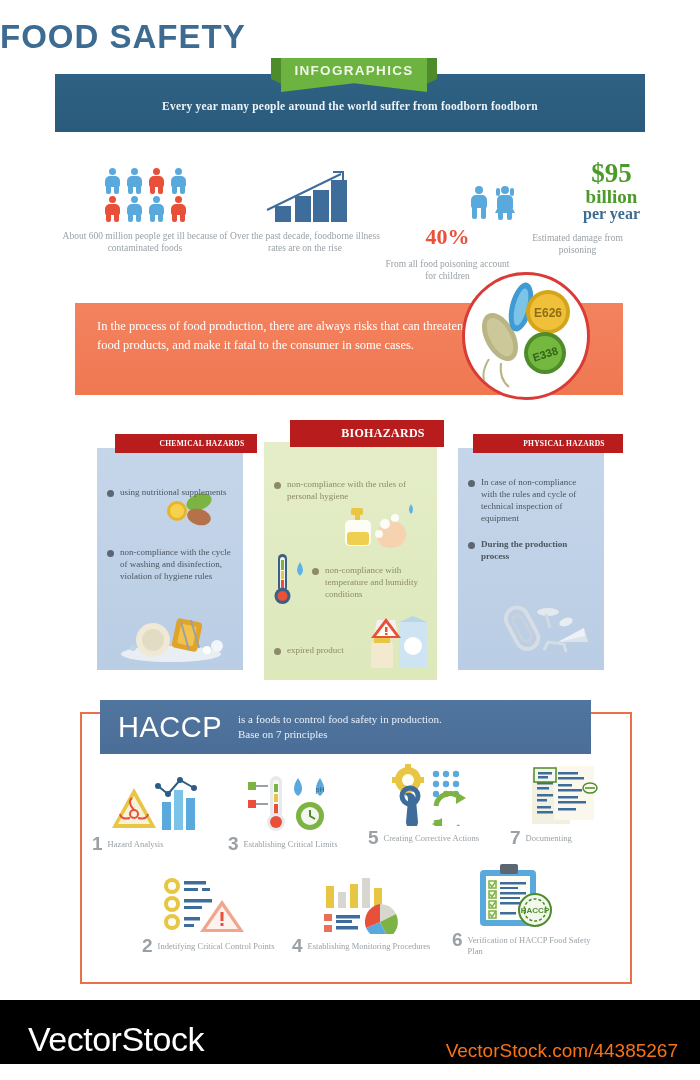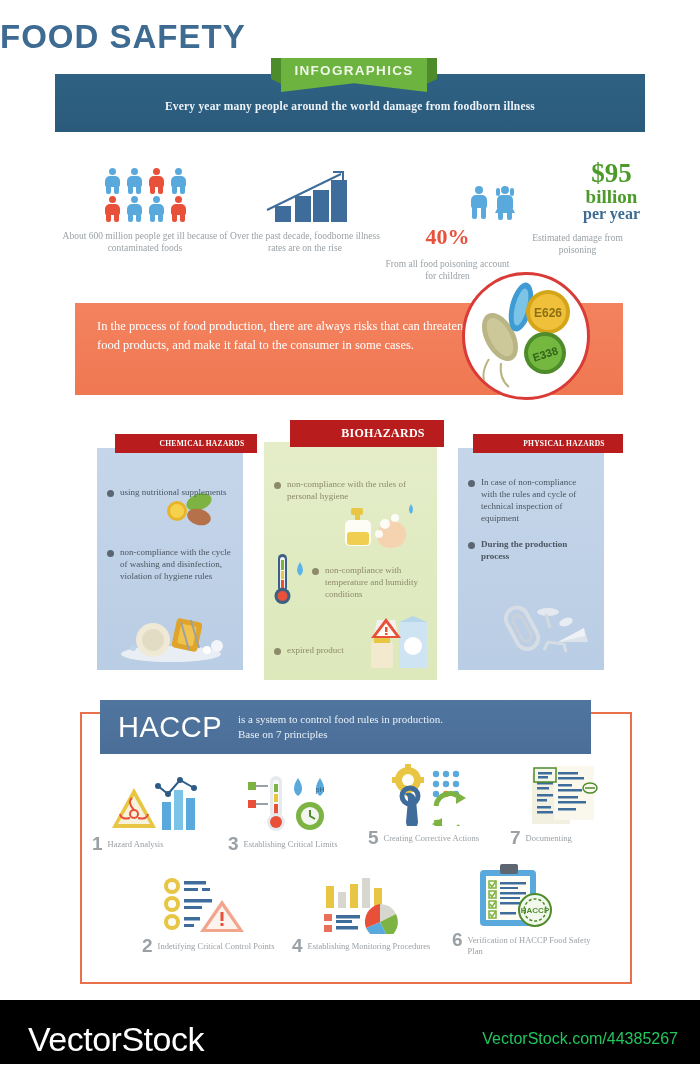--- a/index.html
+++ b/index.html
@@ -136,39 +136,39 @@
   }
   .ptext{font-size:8.5px;line-height:11px;color:#9aa1a6;padding-top:3px;}
 
   
   .footer{position:absolute;left:0;top:1000px;width:700px;height:64px;background:#000000;}
   .footer .fl{
     position:absolute;left:28px;top:20px;color:#ffffff;
     font-family:"Liberation Sans", sans-serif;font-size:34px;letter-spacing:-.5px;
   }
   .footer .fr{
-    position:absolute;right:22px;top:30px;color:#22c55e;
-    font-family:"Liberation Sans", sans-serif;font-size:16px;
+    position:absolute;right:22px;top:40px;color:#f97316;
+    font-family:"Liberation Sans", sans-serif;font-size:19px;
   }
 </style>
 </head>
 <body>
 
 <div class="page">
 
   <div class="title">FOOD SAFETY</div>
   <div class="band"></div>
   <div class="ribbon-wrap">
     <div class="ribbon-tail-l"></div>
     <div class="ribbon-tail-r"></div>
     <div class="ribbon-main">
       <span>INFOGRAPHICS</span>
     </div>
   </div>
-  <div class="band-text">Every year many people around the world damage from foodborn illness</div>
+  <div class="band-text">Every year many people around the world suffer from foodborn foodborn</div>
 
   <div class="stats">
 
     <div class="stat" style="left:0;width:170px;">
       <div class="art">
         <div class="people">
           <div class="person">
               <div class="h" style="background:#5aa9dd"></div>
               <div class="b" style="background:#5aa9dd"></div>
               <div class="l1" style="background:#5aa9dd"></div>
@@ -411,21 +411,21 @@
 
     <div class="htag chem">CHEMICAL HAZARDS</div>
     <div class="htag bio">BIOHAZARDS</div>
     <div class="htag phys">PHYSICAL HAZARDS</div>
   </div>
 
   <div class="haccp-frame"></div>
   <div class="haccp-head">
     <div class="hw">HACCP</div>
     <div class="hs">
-      <div>is a system to control food rules in production.</div>
+      <div>is a foods to control food safety in production.</div>
       <div>Base on 7 principles</div>
     </div>
   </div>
 
   <div class="principles">
 
     <div class="pitem" style="left:12px;top:10px;">
       <div class="picon">
         <svg width="92" height="58" viewBox="0 0 92 58">
           <rect x="52" y="28" width="9" height="28" fill="#5aa9dd"></rect>

